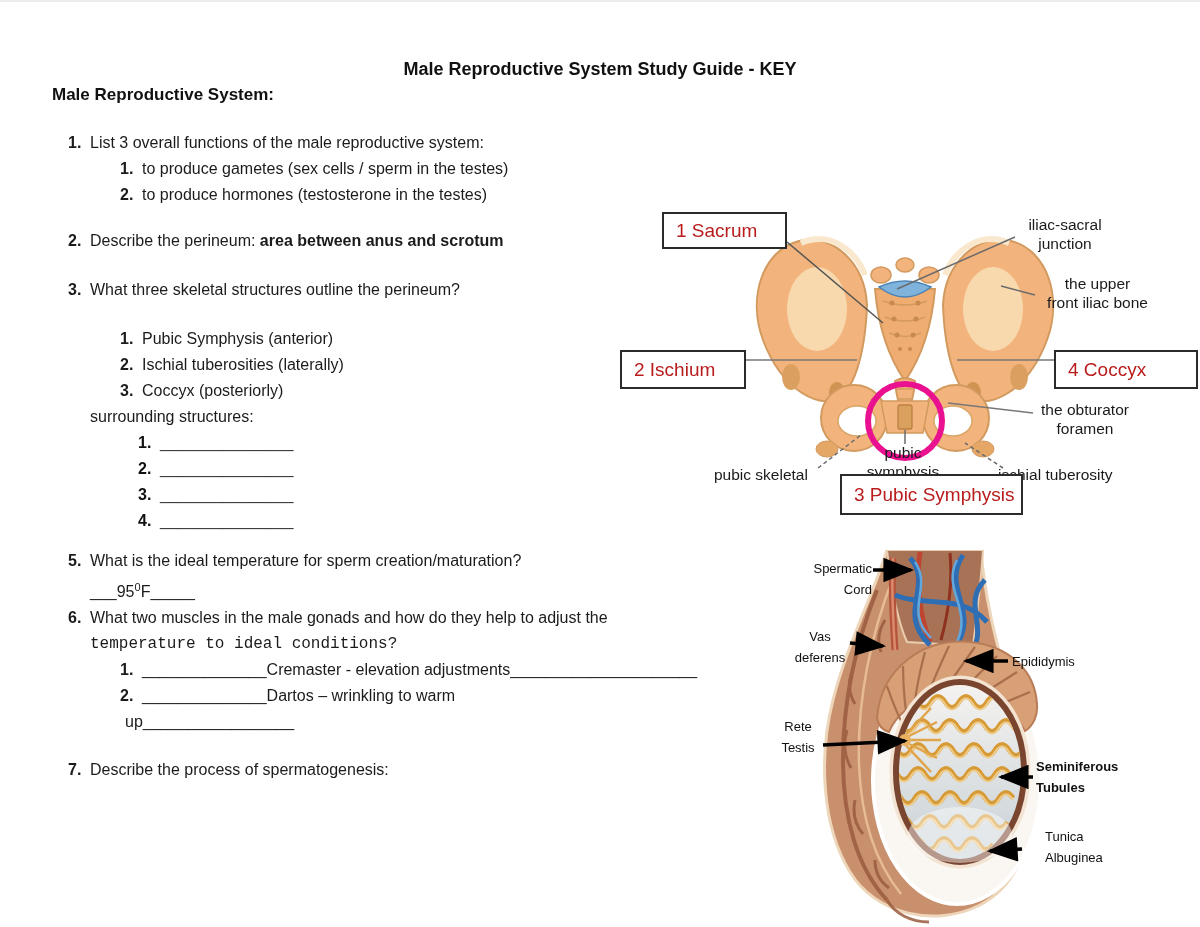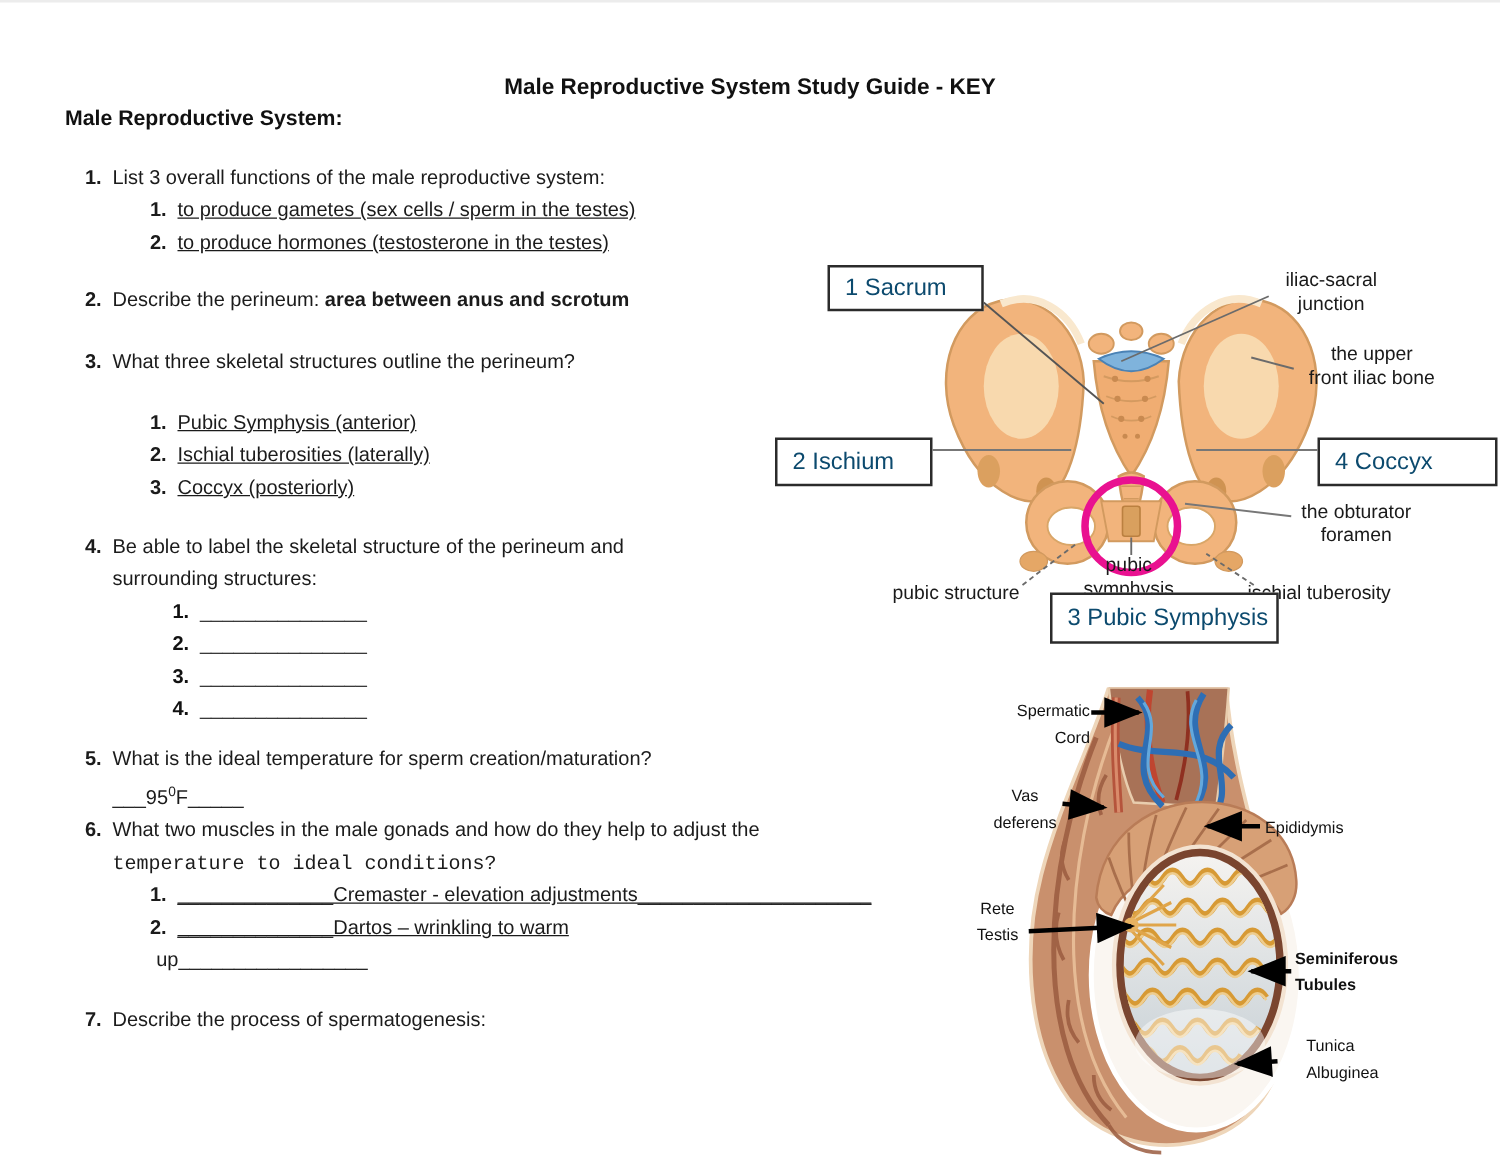--- a/index.html
+++ b/index.html
@@ -5,33 +5,33 @@
   html,body{margin:0;padding:0;background:#fff;}
   .page{position:relative;width:1200px;height:927px;background:#ffffff;overflow:hidden;
         font-family:"Liberation Sans",sans-serif;color:#1b1b1b;border-top:2px solid #ececec;}
   
   .title{position:absolute;top:57px;left:0;width:100%;text-align:center;
          font-size:18px;font-weight:bold;color:#111;}
   .heading{position:absolute;top:83px;left:52px;font-size:17px;font-weight:bold;color:#111;}
   .questions{position:absolute;left:68px;top:128px;width:700px;font-size:16px;line-height:26px;}
   .line{white-space:nowrap;}
   .num{display:inline-block;min-width:22px;font-weight:bold;}
-  .sub{margin-left:52px;text-decoration:underline;}
+  .sub{margin-left:52px;}
   .blank-row{margin-left:70px;color:#333;}
   .blank-row .num{color:#111;}
   .ansline{margin-left:22px;}
   .cont{margin-left:57px;}
   .gap20{margin-top:20px;}  .gap23{margin-top:23px;}  .gap21{margin-top:21px;}
   .gap14{margin-top:14px;}  .gap22{margin-top:22px;}
   .deg{font-size:11px;}
   .boldans{font-weight:bold;}
   
   svg.diagram{position:absolute;z-index:1;}
   .box{position:absolute;z-index:3;background:#fff;border:2px solid #2b2b2b;box-sizing:border-box;
-       display:flex;align-items:center;padding-left:12px;font-size:19px;color:#0c4a6e;}
+       display:flex;align-items:center;padding-left:12px;font-size:19px;color:#b91c1c;}
   .dlabel{position:absolute;z-index:2;font-size:15.5px;line-height:19px;color:#1a1a1a;white-space:pre-line;}
   .tlabel{position:absolute;z-index:2;font-size:13px;line-height:21px;color:#111;white-space:pre-line;}
   .ctr{text-align:center;} .rgt{text-align:right;}
 </style>
 </head>
 <body>
 
 <div class="page">
 
   <div class="title">Male Reproductive System Study Guide - KEY</div>
@@ -58,23 +58,20 @@
     <div class="line sub gap23">
       <span class="num">1.</span><span>Pubic Symphysis (anterior)</span>
     </div>
     <div class="line sub">
       <span class="num">2.</span><span>Ischial tuberosities (laterally)</span>
     </div>
     <div class="line sub">
       <span class="num">3.</span><span>Coccyx (posteriorly)</span>
     </div>
 
-    <div class="line gap21">
-      <span class="num">4.</span><span>Be able to label the skeletal structure of the perineum and</span>
-    </div>
     <div class="line" style="margin-left:22px;">surrounding structures:</div>
     <div class="line blank-row">
       <span class="num">1.</span><span>_______________</span>
     </div>
     <div class="line blank-row">
       <span class="num">2.</span><span>_______________</span>
     </div>
     <div class="line blank-row">
       <span class="num">3.</span><span>_______________</span>
     </div>
@@ -168,21 +165,21 @@
   <div class="box" style="left:620px;top:348px;width:126px;height:39px;">2 Ischium</div>
   <div class="box" style="left:1054px;top:348px;width:144px;height:39px;">4 Coccyx</div>
   <div class="box" style="left:840px;top:472px;width:183px;height:41px;">3 Pubic Symphysis</div>
 
   <div class="dlabel ctr" style="left:1005px;top:213px;width:120px;">iliac-sacral
 junction</div>
   <div class="dlabel ctr" style="left:1025px;top:272px;width:145px;">the upper
 front iliac bone</div>
   <div class="dlabel ctr" style="left:1025px;top:398px;width:120px;">the obturator
 foramen</div>
-  <div class="dlabel" style="left:714px;top:463px;width:110px;">pubic structure</div>
+  <div class="dlabel" style="left:714px;top:463px;width:110px;">pubic skeletal</div>
   <div class="dlabel ctr" style="left:858px;top:441px;width:90px;z-index:2;">pubic
 symphysis</div>
   <div class="dlabel" style="left:998px;top:463px;width:130px;">ischial tuberosity</div>
 
   <svg class="diagram" style="left:735px;top:548px;" width="465" height="379" viewBox="0 0 465 379">
     <defs>
       <linearGradient id="tun" x1="0" y1="0" x2="0" y2="1">
         <stop offset="0" stop-color="#f5f3f0"></stop>
           <stop offset="1" stop-color="#c7d0d6"></stop>
       </linearGradient>

